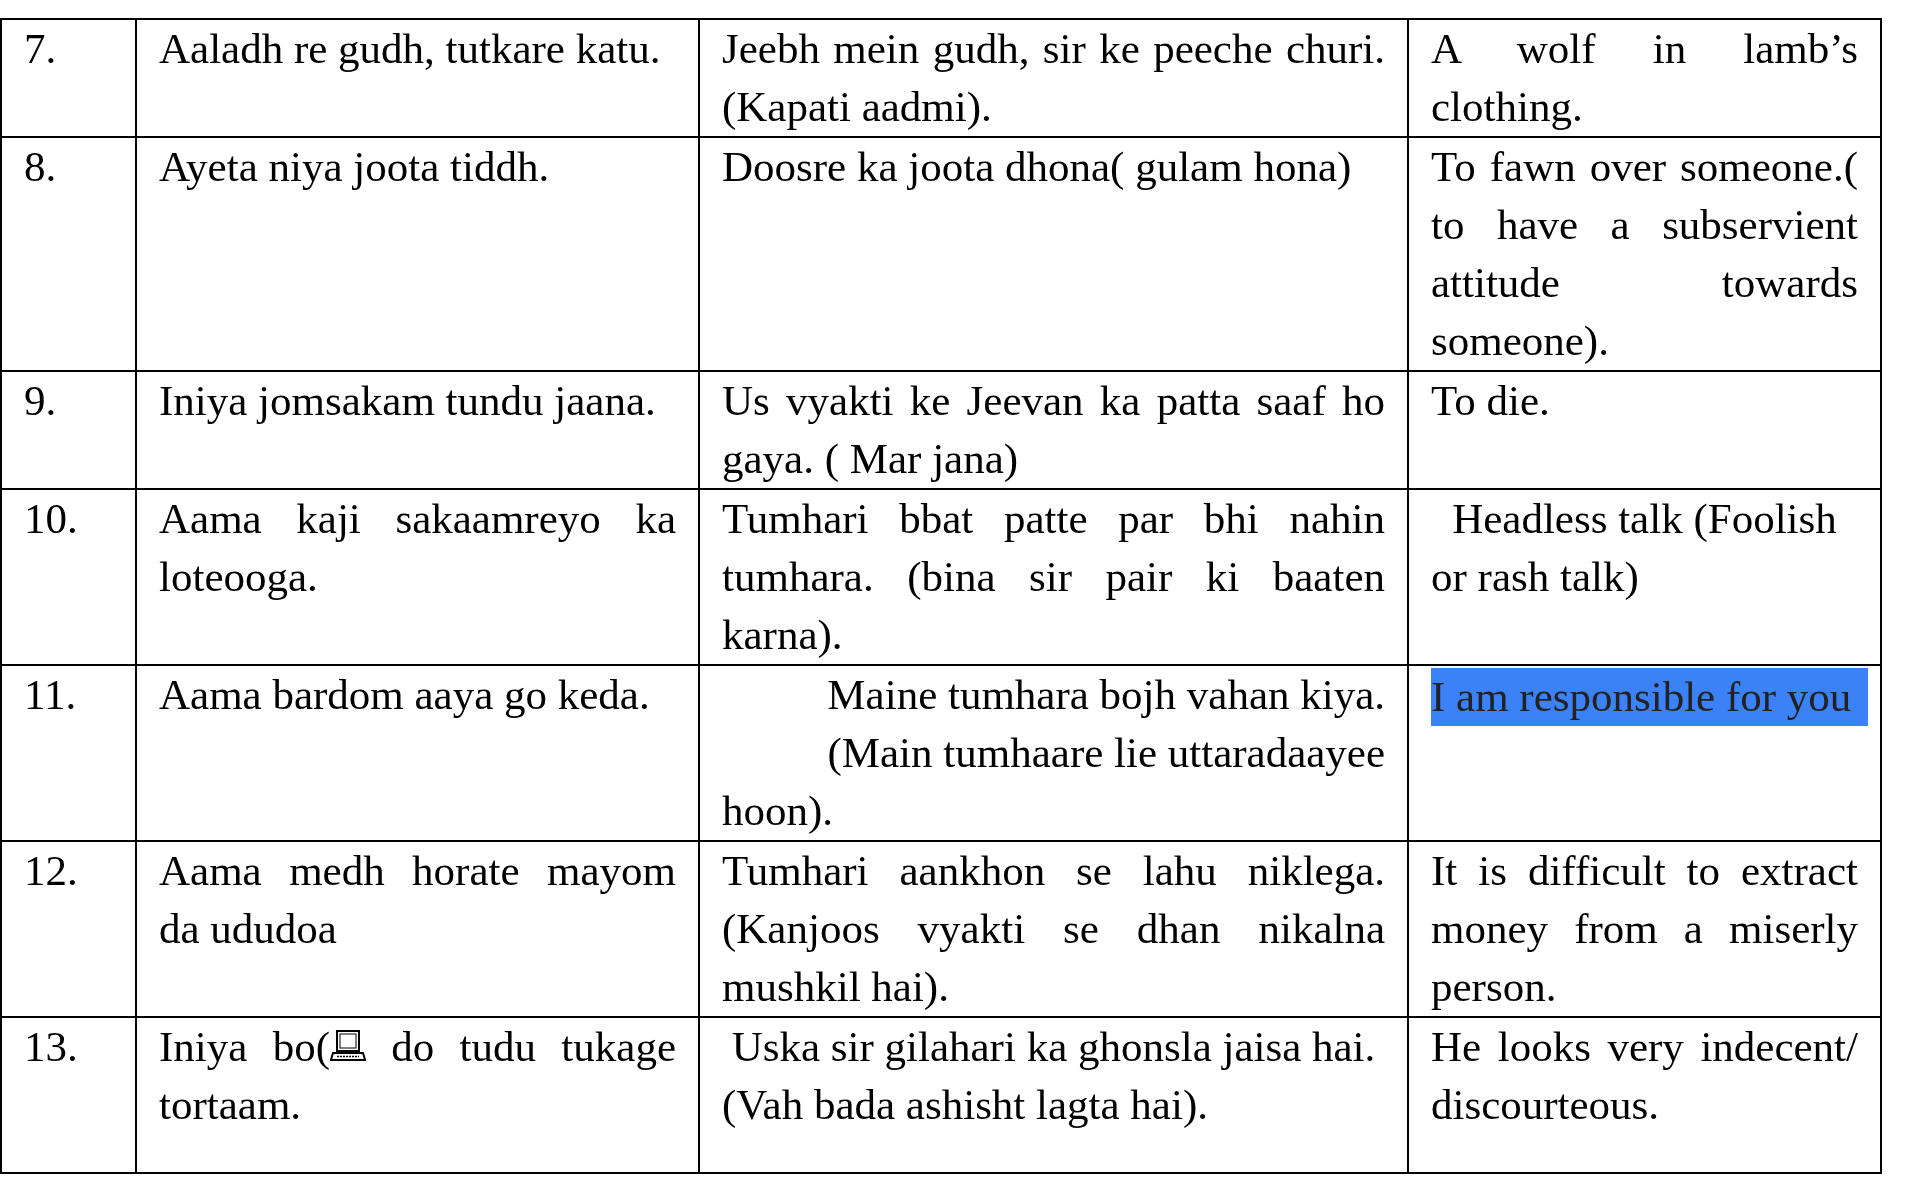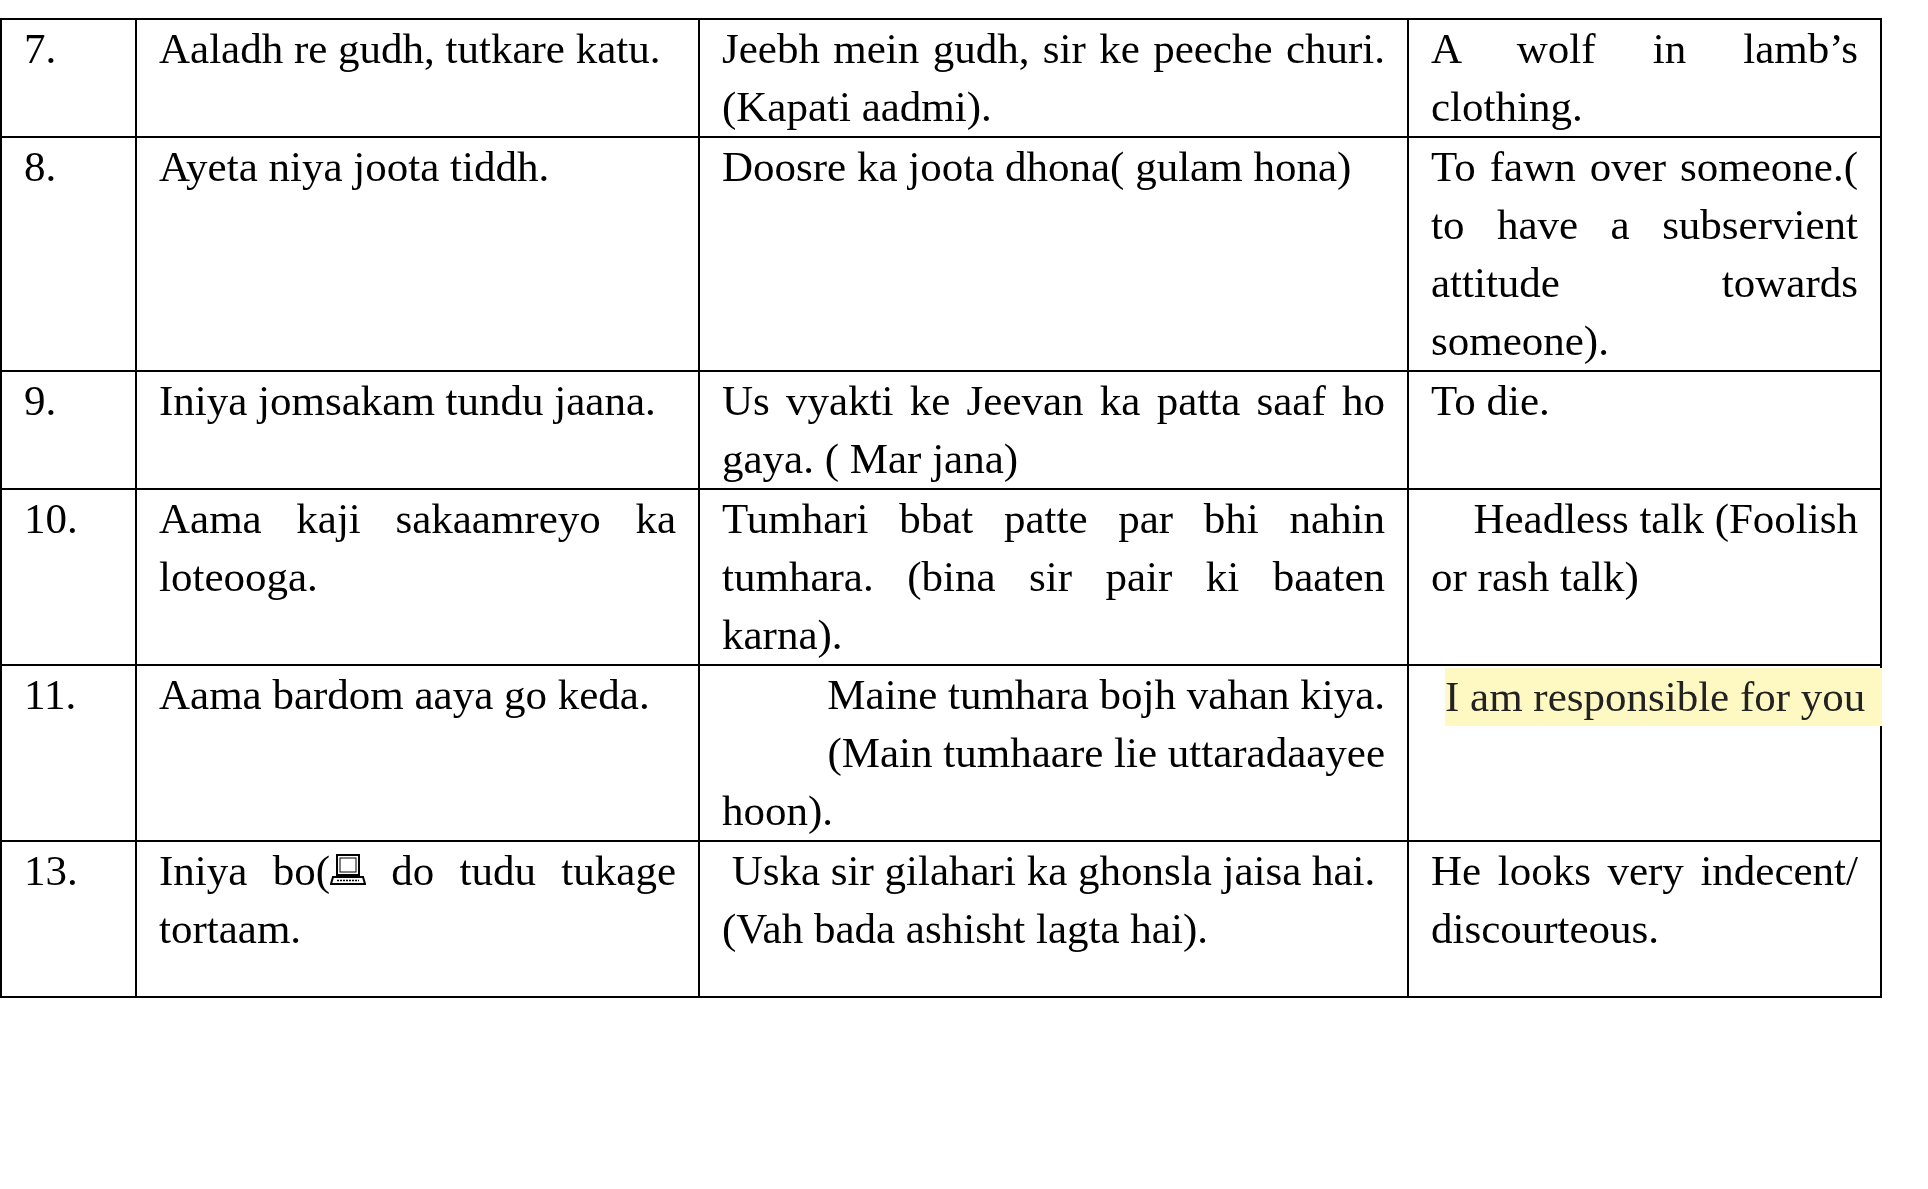--- a/index.html
+++ b/index.html
@@ -9,21 +9,21 @@
     border-collapse:collapse; table-layout:fixed;
     font-family:"Liberation Serif", "DejaVu Serif", serif;
     font-size:43px; line-height:58px; color:#000;
   }
   .tbl td {
     border:2px solid #000; vertical-align:top;
     padding:0 22px; text-align:justify; text-align-last:left;
   }
   .tbl td.num { padding-left:22px; text-align:left; }
   .c1 { width:135px; } .c2 { width:563px; } .c3 { width:709px; } .c4 { width:473px; }
-  .hl { background:#fef9c3; color:#222; display:inline-block; width:100%; padding-right:10px;margin-left:14px; }
+  .hl { background:#3b82f6; color:#222; display:inline-block; width:100%; padding-right:10px; }
   .laptop { display:inline-block; width:36px; height:34px; vertical-align:-2px; }
 </style>
 </head>
 <body>
 
 <table class="tbl">
   <colgroup>
       <col class="c1">
       <col class="c2">
       <col class="c3">
@@ -45,27 +45,33 @@
     <tr style="height:117px">
       <td class="num">9.</td>
       <td>Iniya jomsakam tundu jaana.</td>
       <td>Us vyakti ke Jeevan ka patta saaf ho gaya. ( Mar jana)</td>
       <td>To die.</td>
     </tr>
     <tr style="height:142px">
       <td class="num">10.</td>
       <td>Aama kaji sakaamreyo ka loteooga.</td>
       <td>Tumhari bbat patte par bhi nahin tumhara. (bina sir pair ki baaten karna).</td>
-      <td style="text-align:right">Headless talk (Foolish or rash talk)</td>
+      <td style="text-align:center">Headless talk (Foolish or rash talk)</td>
     </tr>
     <tr style="height:175px">
       <td class="num">11.</td>
       <td>Aama bardom aaya go keda.</td>
       <td style="text-align:right">Maine tumhara bojh vahan kiya. (Main tumhaare lie uttaradaayee hoon).</td>
       <td style="text-align:left;padding-top:2px"><span class="hl">I am responsible for you</span></td>
+    </tr>
+    <tr style="height:175px">
+      <td class="num">12.</td>
+      <td>Aama medh horate mayom da ududoa</td>
+      <td>Tumhari aankhon se lahu niklega. (Kanjoos vyakti se dhan nikalna mushkil hai).</td>
+      <td>It is difficult to extract money from a miserly person.</td>
     </tr>
     <tr style="height:156px">
       <td class="num">13.</td>
       <td><span>Iniya bo(</span><svg class="laptop" viewBox="0 0 36 34">
             <rect x="7" y="2" width="22" height="20" fill="#fff" stroke="#000" stroke-width="2"></rect>
             <rect x="10" y="5" width="16" height="14" fill="#fff" stroke="#000" stroke-width="1"></rect>
             <path d="M3 24 H33 L35 31 H1 Z" fill="#fff" stroke="#000" stroke-width="2"></path>
             <line x1="7" y1="27.5" x2="29" y2="27.5" stroke="#000" stroke-width="1.5" stroke-dasharray="2 1"></line>
           </svg><span> do tudu tukage tortaam.</span></td>
       <td style="text-align:center">Uska sir gilahari ka ghonsla jaisa hai.(Vah bada ashisht lagta hai).</td>

